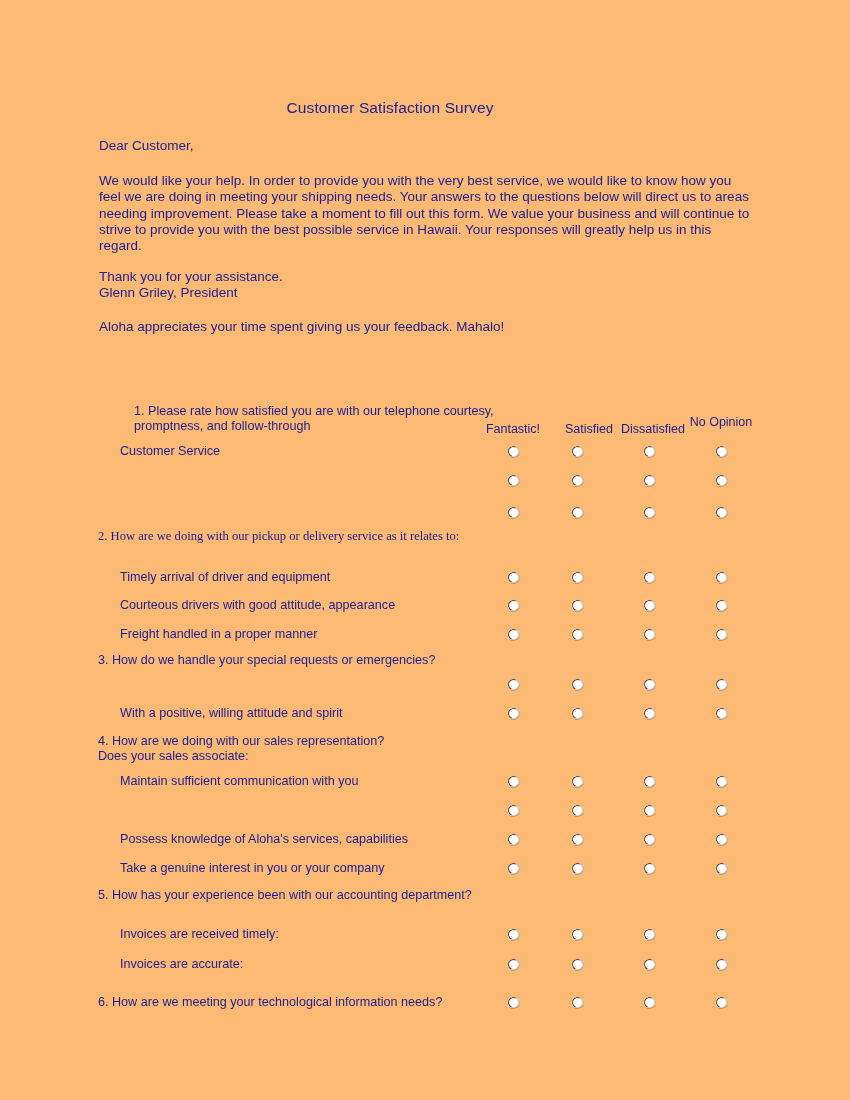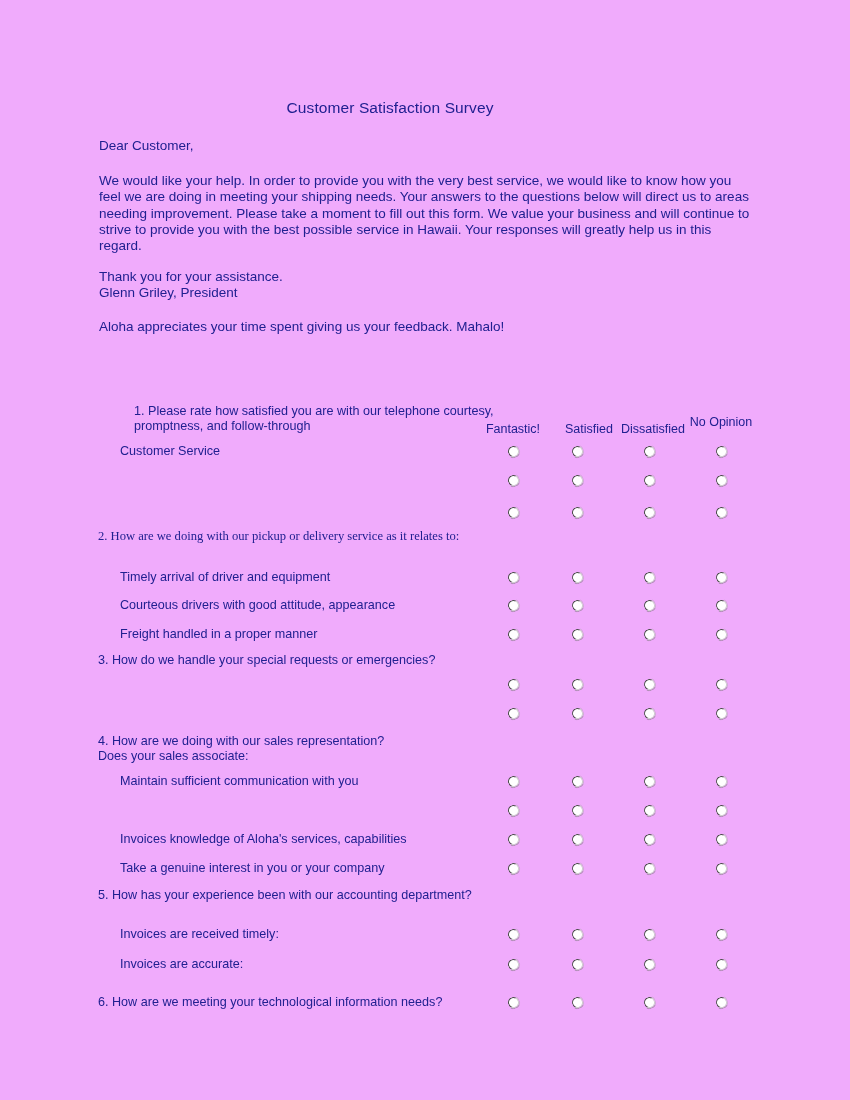--- a/index.html
+++ b/index.html
@@ -13,21 +13,21 @@
     height: 1100px;
     position: relative;
     font-family: "Liberation Sans", sans-serif;
     color: #202090;
     overflow: hidden;
   }
 
   .page {
     position: absolute;
     inset: 0;
-    background: #f0abfc;
+    background: #fdba74;
   }
 
   
   .doc-title {
     position: absolute;
     left: 0;
     top: 99px;
     width: 780px;
     text-align: center;
     font-size: 15.5px;
@@ -238,20 +238,21 @@
       </div>
       <div class="q-block">
         <div class="q-heading" style="top: 253px;">3.  How do we handle your special requests or emergencies?</div>
         <div class="item-row" style="top: 277px;">
           <div class="radio" style="left: 507.5px; top: 1.5px;"></div>
           <div class="radio" style="left: 571.5px; top: 1.5px;"></div>
           <div class="radio" style="left: 643.5px; top: 1.5px;"></div>
           <div class="radio" style="left: 715.5px; top: 1.5px;"></div>
         </div>
         <div class="item-row" style="top: 306px;">
+          <div class="item-label">With a positive, willing attitude and spirit</div>
           <div class="radio" style="left: 507.5px; top: 1.5px;"></div>
           <div class="radio" style="left: 571.5px; top: 1.5px;"></div>
           <div class="radio" style="left: 643.5px; top: 1.5px;"></div>
           <div class="radio" style="left: 715.5px; top: 1.5px;"></div>
         </div>
       </div>
       <div class="q-block">
         <div class="q-heading" style="top: 334px; white-space: pre-line;">4.  How are we doing with our sales representation?
   Does your sales associate:</div>
         <div class="item-row" style="top: 374px;">
@@ -261,21 +262,21 @@
           <div class="radio" style="left: 643.5px; top: 1.5px;"></div>
           <div class="radio" style="left: 715.5px; top: 1.5px;"></div>
         </div>
         <div class="item-row" style="top: 403px;">
           <div class="radio" style="left: 507.5px; top: 1.5px;"></div>
           <div class="radio" style="left: 571.5px; top: 1.5px;"></div>
           <div class="radio" style="left: 643.5px; top: 1.5px;"></div>
           <div class="radio" style="left: 715.5px; top: 1.5px;"></div>
         </div>
         <div class="item-row" style="top: 432px;">
-          <div class="item-label">Invoices knowledge of Aloha's services, capabilities</div>
+          <div class="item-label">Possess knowledge of Aloha's services, capabilities</div>
           <div class="radio" style="left: 507.5px; top: 1.5px;"></div>
           <div class="radio" style="left: 571.5px; top: 1.5px;"></div>
           <div class="radio" style="left: 643.5px; top: 1.5px;"></div>
           <div class="radio" style="left: 715.5px; top: 1.5px;"></div>
         </div>
         <div class="item-row" style="top: 461px;">
           <div class="item-label">Take a genuine interest in you or your company</div>
           <div class="radio" style="left: 507.5px; top: 1.5px;"></div>
           <div class="radio" style="left: 571.5px; top: 1.5px;"></div>
           <div class="radio" style="left: 643.5px; top: 1.5px;"></div>

